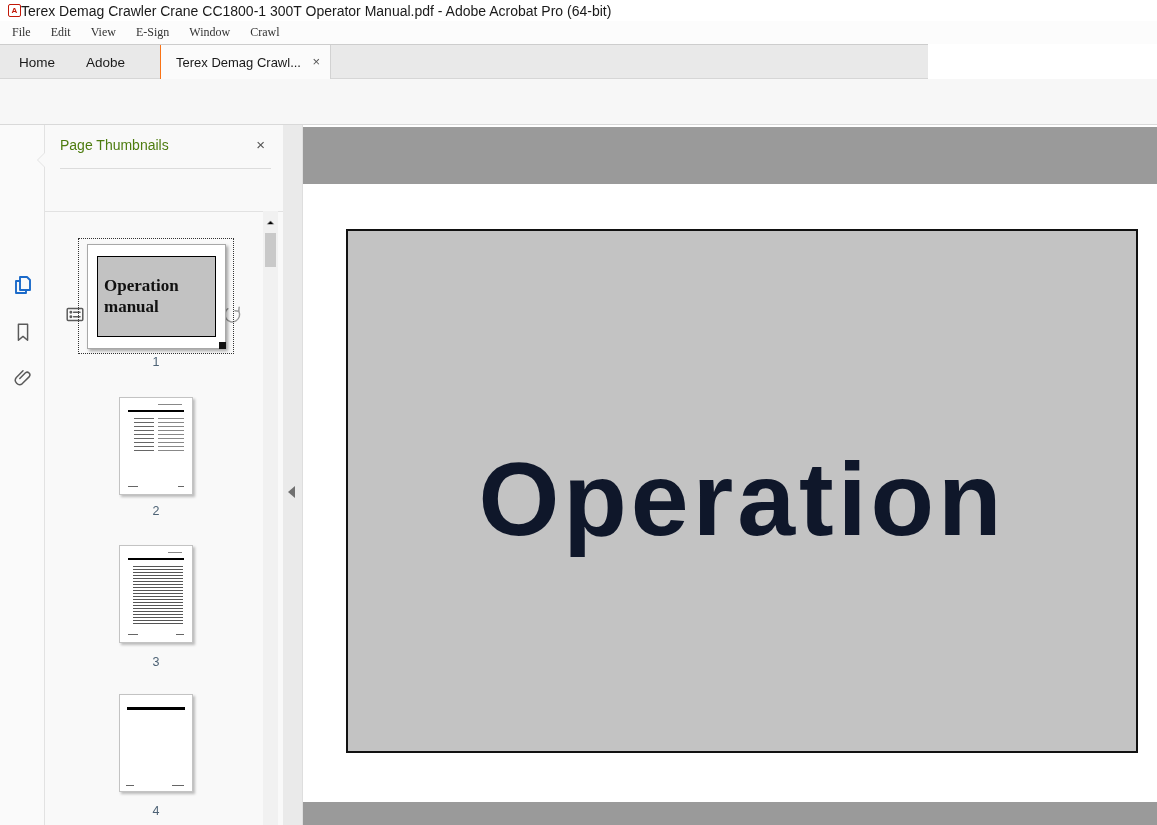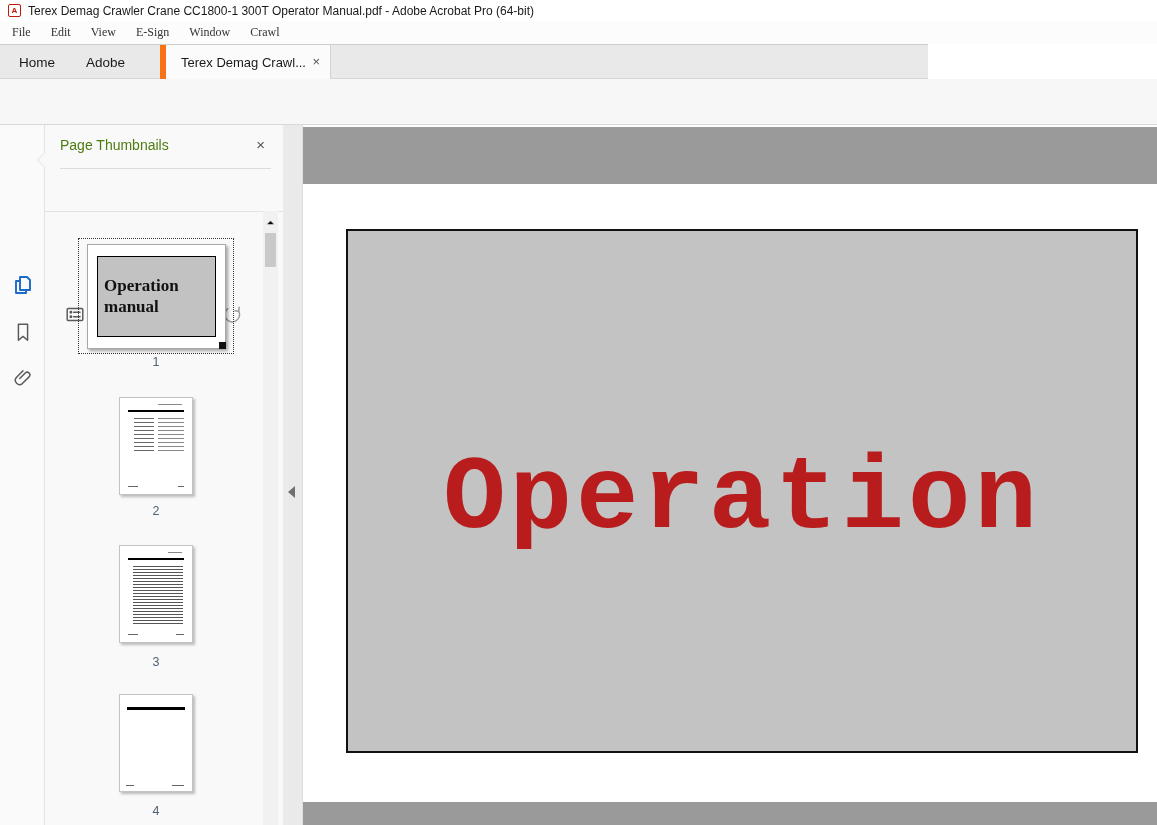--- a/index.html
+++ b/index.html
@@ -4,35 +4,35 @@
 <style>
   * { margin:0; padding:0; box-sizing:border-box; }
   html,body { width:1157px; height:825px; overflow:hidden; }
   body { font-family:"Liberation Sans", sans-serif; background:#fff; position:relative; }
   .abs { position:absolute; }
 
   
   #titlebar { left:0; top:0; width:1157px; height:21px; background:#fff; display:flex; align-items:center; }
   #pdf-logo { width:13px; height:13px; margin-left:8px; border:1.5px solid #c21807; border-radius:2px;
               color:#c21807; font-size:8px; font-weight:bold; display:flex; align-items:center; justify-content:center; }
-  #window-title { margin-left:7px; font-size:12px; color:#1a1a1a; }
+  #window-title { font-size:14px; color:#1a1a1a; }
 
   
   #menubar { left:0; top:21px; width:1157px; height:23px; background:#fcfcfc; display:flex; align-items:center; }
   .menu-item { padding:0 10px; font-size:12px; color:#333; line-height:23px; cursor:default;font-family:Liberation Serif, serif; }
   .menu-item:first-child { margin-left:2px; }
 
   
   #tabbar { left:0; top:44px; width:928px; height:35px; background:#e9e9e9;
             border-top:1px solid #cdcdcd; border-bottom:1px solid #d6d6d6; }
   .tab { position:absolute; top:0; height:34px; display:flex; align-items:center; justify-content:center;
          font-size:13.5px; color:#1a1a1a; }
   #tab-home { left:0; width:74px; }
   #tab-tools { left:74px; width:63px; }
-  #tab-doc { left:160px; width:171px; background:#fbfbfb; border-left:6px solid #f97316; border-right:1px solid #d2d2d2;
+  #tab-doc { left:160px; width:171px; background:#fbfbfb; border-left:1px solid #f97316; border-right:1px solid #d2d2d2;
              justify-content:flex-start; padding-left:15px; font-size:13px; }
   #tab-doc-close { position:absolute; right:10px; top:9px; font-size:13px; color:#555; line-height:15px; }
 
   
   #toolbar { left:0; top:79px; width:1157px; height:46px; background:#f7f7f7; border-bottom:1px solid #d9d9d9; }
   .tool { position:absolute; top:87px; width:30px; height:30px; display:flex; align-items:center; justify-content:center; }
   .tool svg, .ptool svg, .rail-ic svg { stroke:#5a5a5a; fill:none; stroke-width:1.6; stroke-linecap:round; stroke-linejoin:round; display:block; }
   .disabled svg { stroke:#bfbfbf; }
   .vsep { position:absolute; top:89px; width:1px; height:26px; background:#d2d2d2; }
   #page-num-box { position:absolute; left:368px; top:90px; width:44px; height:24px; }
@@ -106,22 +106,22 @@
   #splitter { left:283px; top:125px; width:20px; height:700px; background:#eaeaea; border-right:1px solid #dedede; }
   #collapse-arrow { position:absolute; left:5px; top:361px; width:0; height:0;
                     border-top:6px solid transparent; border-bottom:6px solid transparent; border-right:7px solid #707070; }
 
   
   #canvas { left:303px; top:125px; width:854px; height:700px; background:#fff; }
   #band-top { position:absolute; left:0; top:2px; width:854px; height:57px; background:#9a9a9a; }
   #band-bottom { position:absolute; left:0; top:677px; width:854px; height:23px; background:#9a9a9a; }
   #title-box { position:absolute; left:43px; top:104px; width:792px; height:524px; background:#c3c3c3; border:2px solid #111;
                display:flex; flex-direction:column; align-items:center; justify-content:center; }
-  .doc-title-line { font-family:Liberation Mono, monospace; font-weight:bold; font-size:104px; letter-spacing:4px;
-                    color:#b91c1c; line-height:168px; transform:translateY(8px); }
+  .doc-title-line { font-family:Liberation Sans, sans-serif; font-weight:bold; font-size:104px; letter-spacing:4px;
+                    color:#0f172a; line-height:168px; transform:translateY(8px); }
 </style>
 </head>
 <body>
 
 <div id="titlebar" class="abs">
   <div id="pdf-logo">A</div>
   <div id="window-title">Terex Demag Crawler Crane CC1800-1 300T Operator Manual.pdf - Adobe Acrobat Pro (64-bit)</div>
 </div>
 
 <div id="menubar" class="abs">

